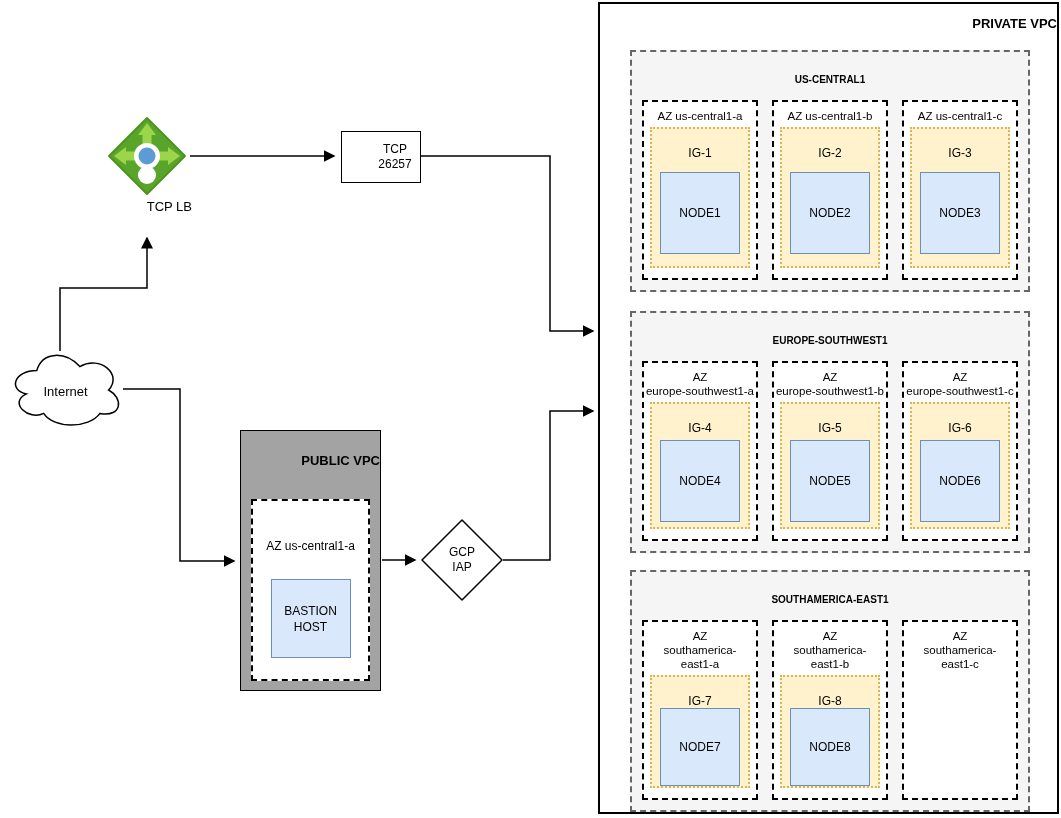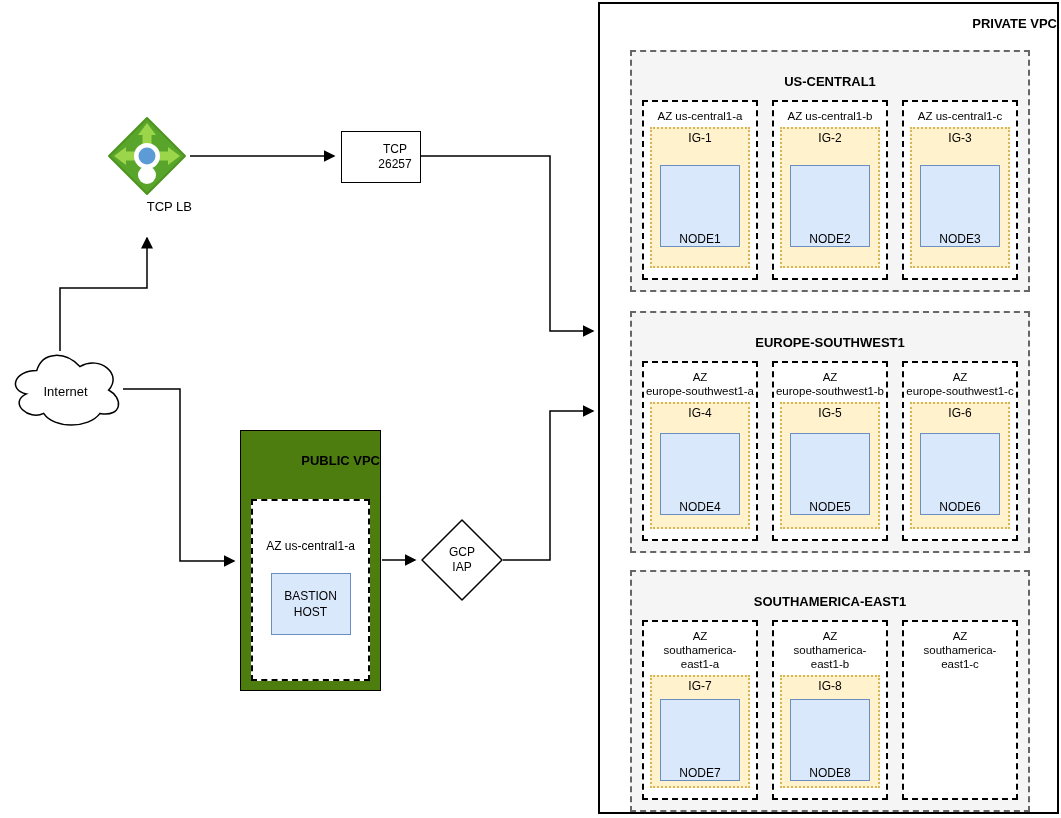--- a/index.html
+++ b/index.html
@@ -18,45 +18,45 @@
 
   
   .lb-icon{position:absolute;left:107px;top:116px;width:80px;height:80px;}
   .lb-label{position:absolute;left:102px;top:199px;width:90px;text-align:right;font-size:13px;}
 
   
   .port-box{position:absolute;left:341px;top:131px;width:50px;height:50px;border:1.5px solid #000;
     background:#fff;display:flex;align-items:center;justify-content:center;text-align:center;line-height:15px;padding-left:28px;}
 
   
-  .public-vpc{position:absolute;left:240px;top:430px;width:141px;height:261px;border:1.5px solid #000;background:#4d7c0f;box-sizing:border-box;}
+  .public-vpc{position:absolute;left:240px;top:430px;width:141px;height:261px;border:1.5px solid #000;background:#a3a3a3;box-sizing:border-box;}
   .vpc-title{text-align:right;font-weight:bold;font-size:13px;padding-top:22px;}
   .pub-az{position:absolute;left:10px;right:10px;top:68px;height:182px;border:2px dashed #000;background:#fff;box-sizing:border-box;}
   .pub-az-label{margin-top:38px;text-align:center;}
-  .bastion{width:80px;height:62px;margin:20px auto 0;background:#dae8fc;border:1px solid #6c8ebf;box-sizing:border-box;
+  .bastion{width:80px;height:79px;margin:26px auto 0;background:#dae8fc;border:1px solid #6c8ebf;box-sizing:border-box;
     display:flex;align-items:center;justify-content:center;text-align:center;line-height:16px;}
 
   
   .iap{position:absolute;left:420px;top:518px;width:84px;height:84px;}
   .iap svg{position:absolute;inset:0;}
   .iap-label{position:absolute;inset:0;display:flex;align-items:center;justify-content:center;text-align:center;line-height:15px;}
 
   
   .private-vpc{position:absolute;left:598px;top:2px;width:461px;height:812px;border:2px solid #000;background:#fff;box-sizing:border-box;}
   .private-vpc > .vpc-title{padding-top:12px;}
   .region{position:absolute;left:30px;width:400px;height:242px;border:2px dashed #666;background:#f5f5f5;box-sizing:border-box;}
-  .region-title{text-align:center;font-weight:bold;font-size:13px;padding-top:22px;}
+  .region-title{text-align:center;font-weight:bold;font-size:10px;padding-top:22px;}
   .az-row{display:flex;gap:14px;margin:0 10px;height:180px;position:absolute;left:0;right:0;top:48px;}
   .az{flex:1;border:2px dashed #000;background:#fff;box-sizing:border-box;display:flex;flex-direction:column;align-items:center;min-width:0;}
   .az-label{margin-top:7px;text-align:center;line-height:14px;font-size:11.5px;}
   .ig{align-self:stretch;flex:1;margin:4px 6px 10px;border:2px dotted #d6b656;background:#fff2cc;box-sizing:border-box;
     display:flex;flex-direction:column;align-items:center;min-height:0;}
-  .ig-label{margin-top:2px;}
+  .ig-label{margin-top:17px;}
   .node{width:80px;height:82px;margin:auto 12px;background:#dae8fc;border:1px solid #6c8ebf;box-sizing:border-box;
-    display:flex;align-items:flex-end;justify-content:center;}
+    display:flex;align-items:center;justify-content:center;}
 </style>
 </head>
 <body>
 
 <div class="stage">
 
   <svg class="wires">
     <defs>
       <marker id="arrowhead" markerWidth="8" markerHeight="8" refX="7" refY="4" orient="auto">
         <path d="M0,0 L8,4 L0,8 Z" style="fill:#000;stroke:none"></path>

